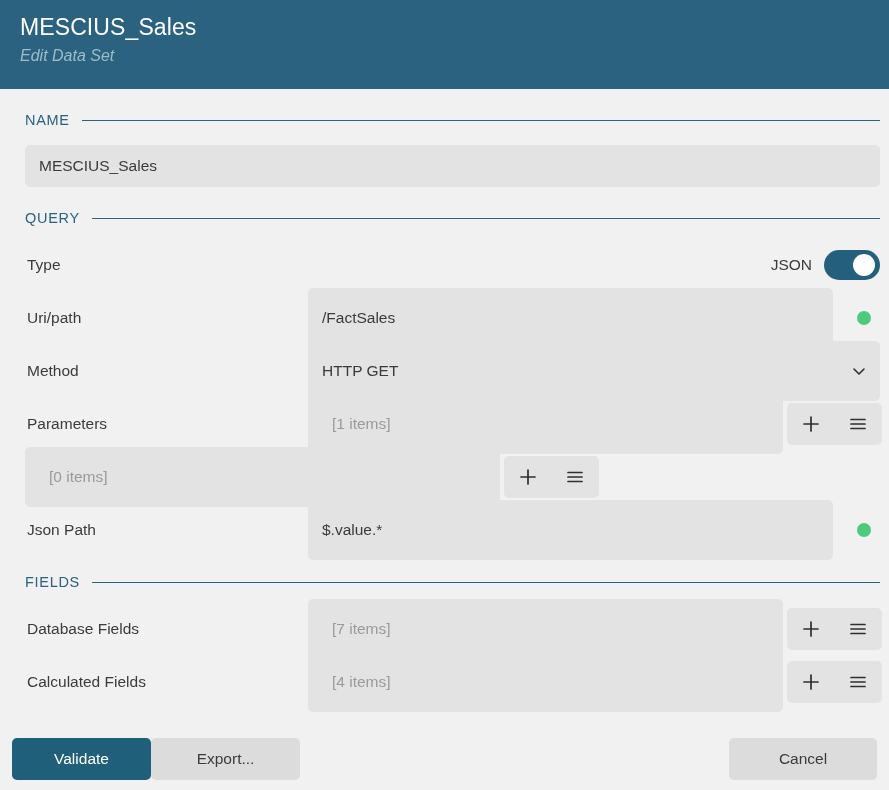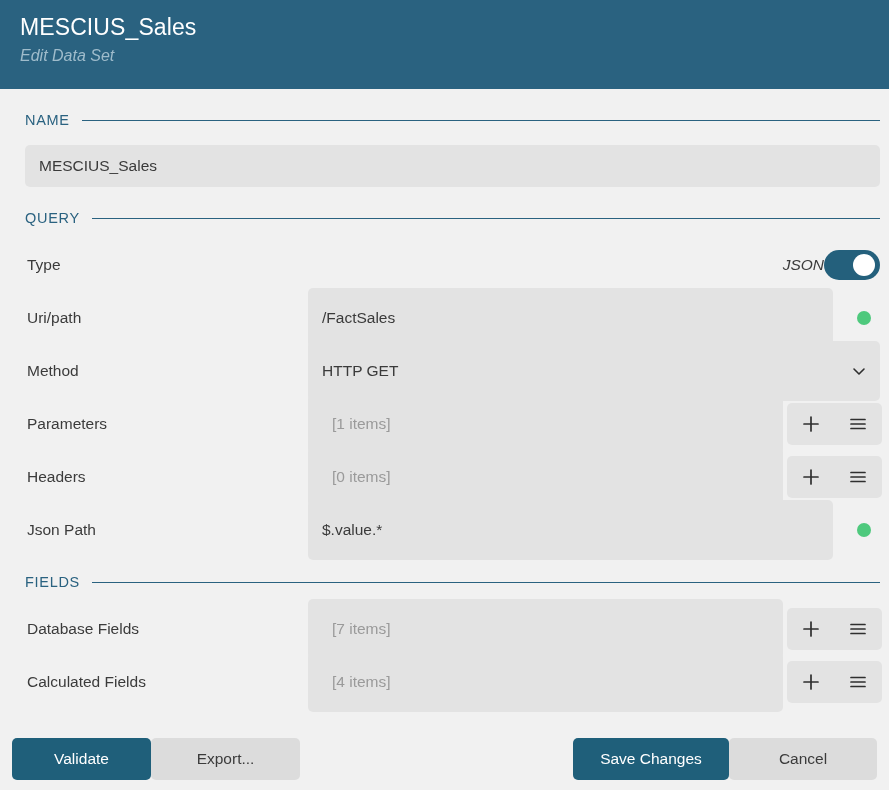--- a/index.html
+++ b/index.html
@@ -166,21 +166,21 @@
   
   .toggle-wrap {
     flex: 1;
     display: flex;
     align-items: center;
     justify-content: flex-end;
   }
   .toggle-label {
     font-size: 15.5px;
     color: #3b3b3b;
-    font-style: italic;
+    margin-right: 12px;
   }
   .toggle {
     width: 56px; height: 30px;
     border-radius: 15px;
     background: #24607c;
     position: relative;
     cursor: pointer;
   }
   .toggle .knob {
     position: absolute;
@@ -288,21 +288,20 @@
         <span class="icon-btn">
           <svg width="18" height="18" viewBox="0 0 18 18">
               <path d="M2 4.5 H16 M2 9 H16 M2 13.5 H16" stroke="#2f2f2f" stroke-width="1.7" stroke-linecap="round"></path>
             </svg>
         </span>
       </div>
     </div>
   </div>
 
   <div class="row">
-    <span class="row-label">Headers</span>
     <div class="row-control">
       <div class="field placeholder listfield">[0 items]</div>
       <div class="btn-group">
         <span class="icon-btn">
           <svg width="18" height="18" viewBox="0 0 18 18">
               <path d="M9 2 V16 M2 9 H16" stroke="#2f2f2f" stroke-width="1.7" stroke-linecap="round"></path>
             </svg>
         </span>
         <span class="icon-btn">
           <svg width="18" height="18" viewBox="0 0 18 18">
@@ -363,15 +362,14 @@
       </div>
     </div>
   </div>
 
 </div>
 
 <div class="footer">
   <button class="btn btn-primary btn-validate">Validate</button>
   <button class="btn btn-secondary btn-export">Export...</button>
   <span class="footer-spacer"></span>
-  <button class="btn btn-primary btn-save">Save Changes</button>
   <button class="btn btn-secondary btn-cancel">Cancel</button>
 </div>
 
 </body></html>

